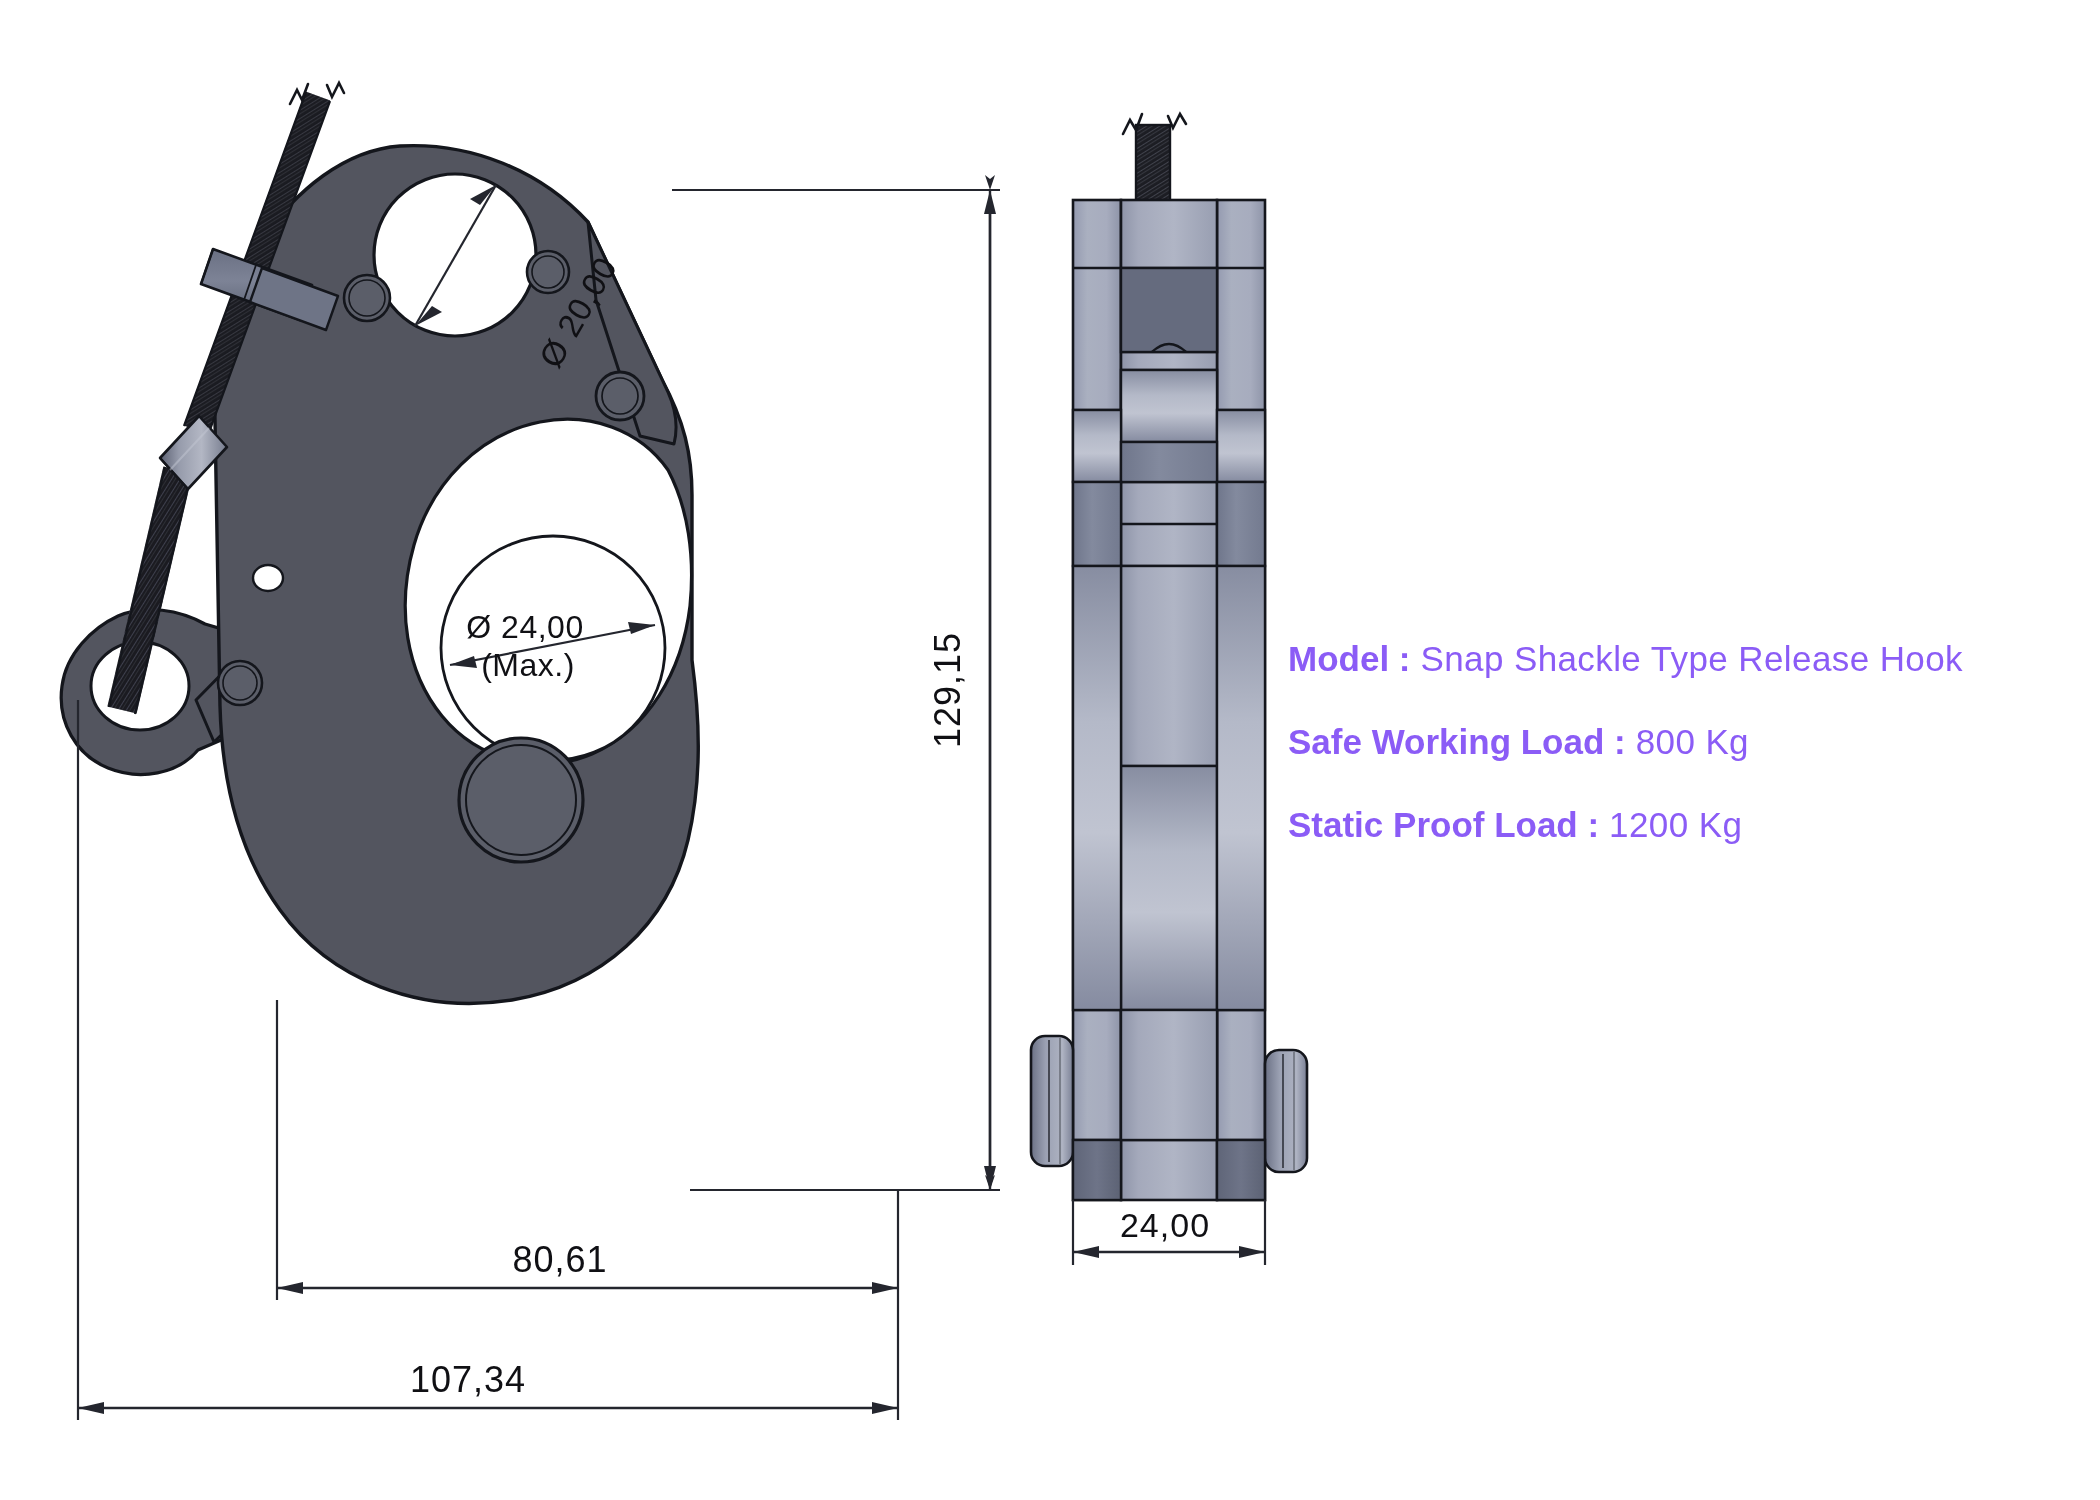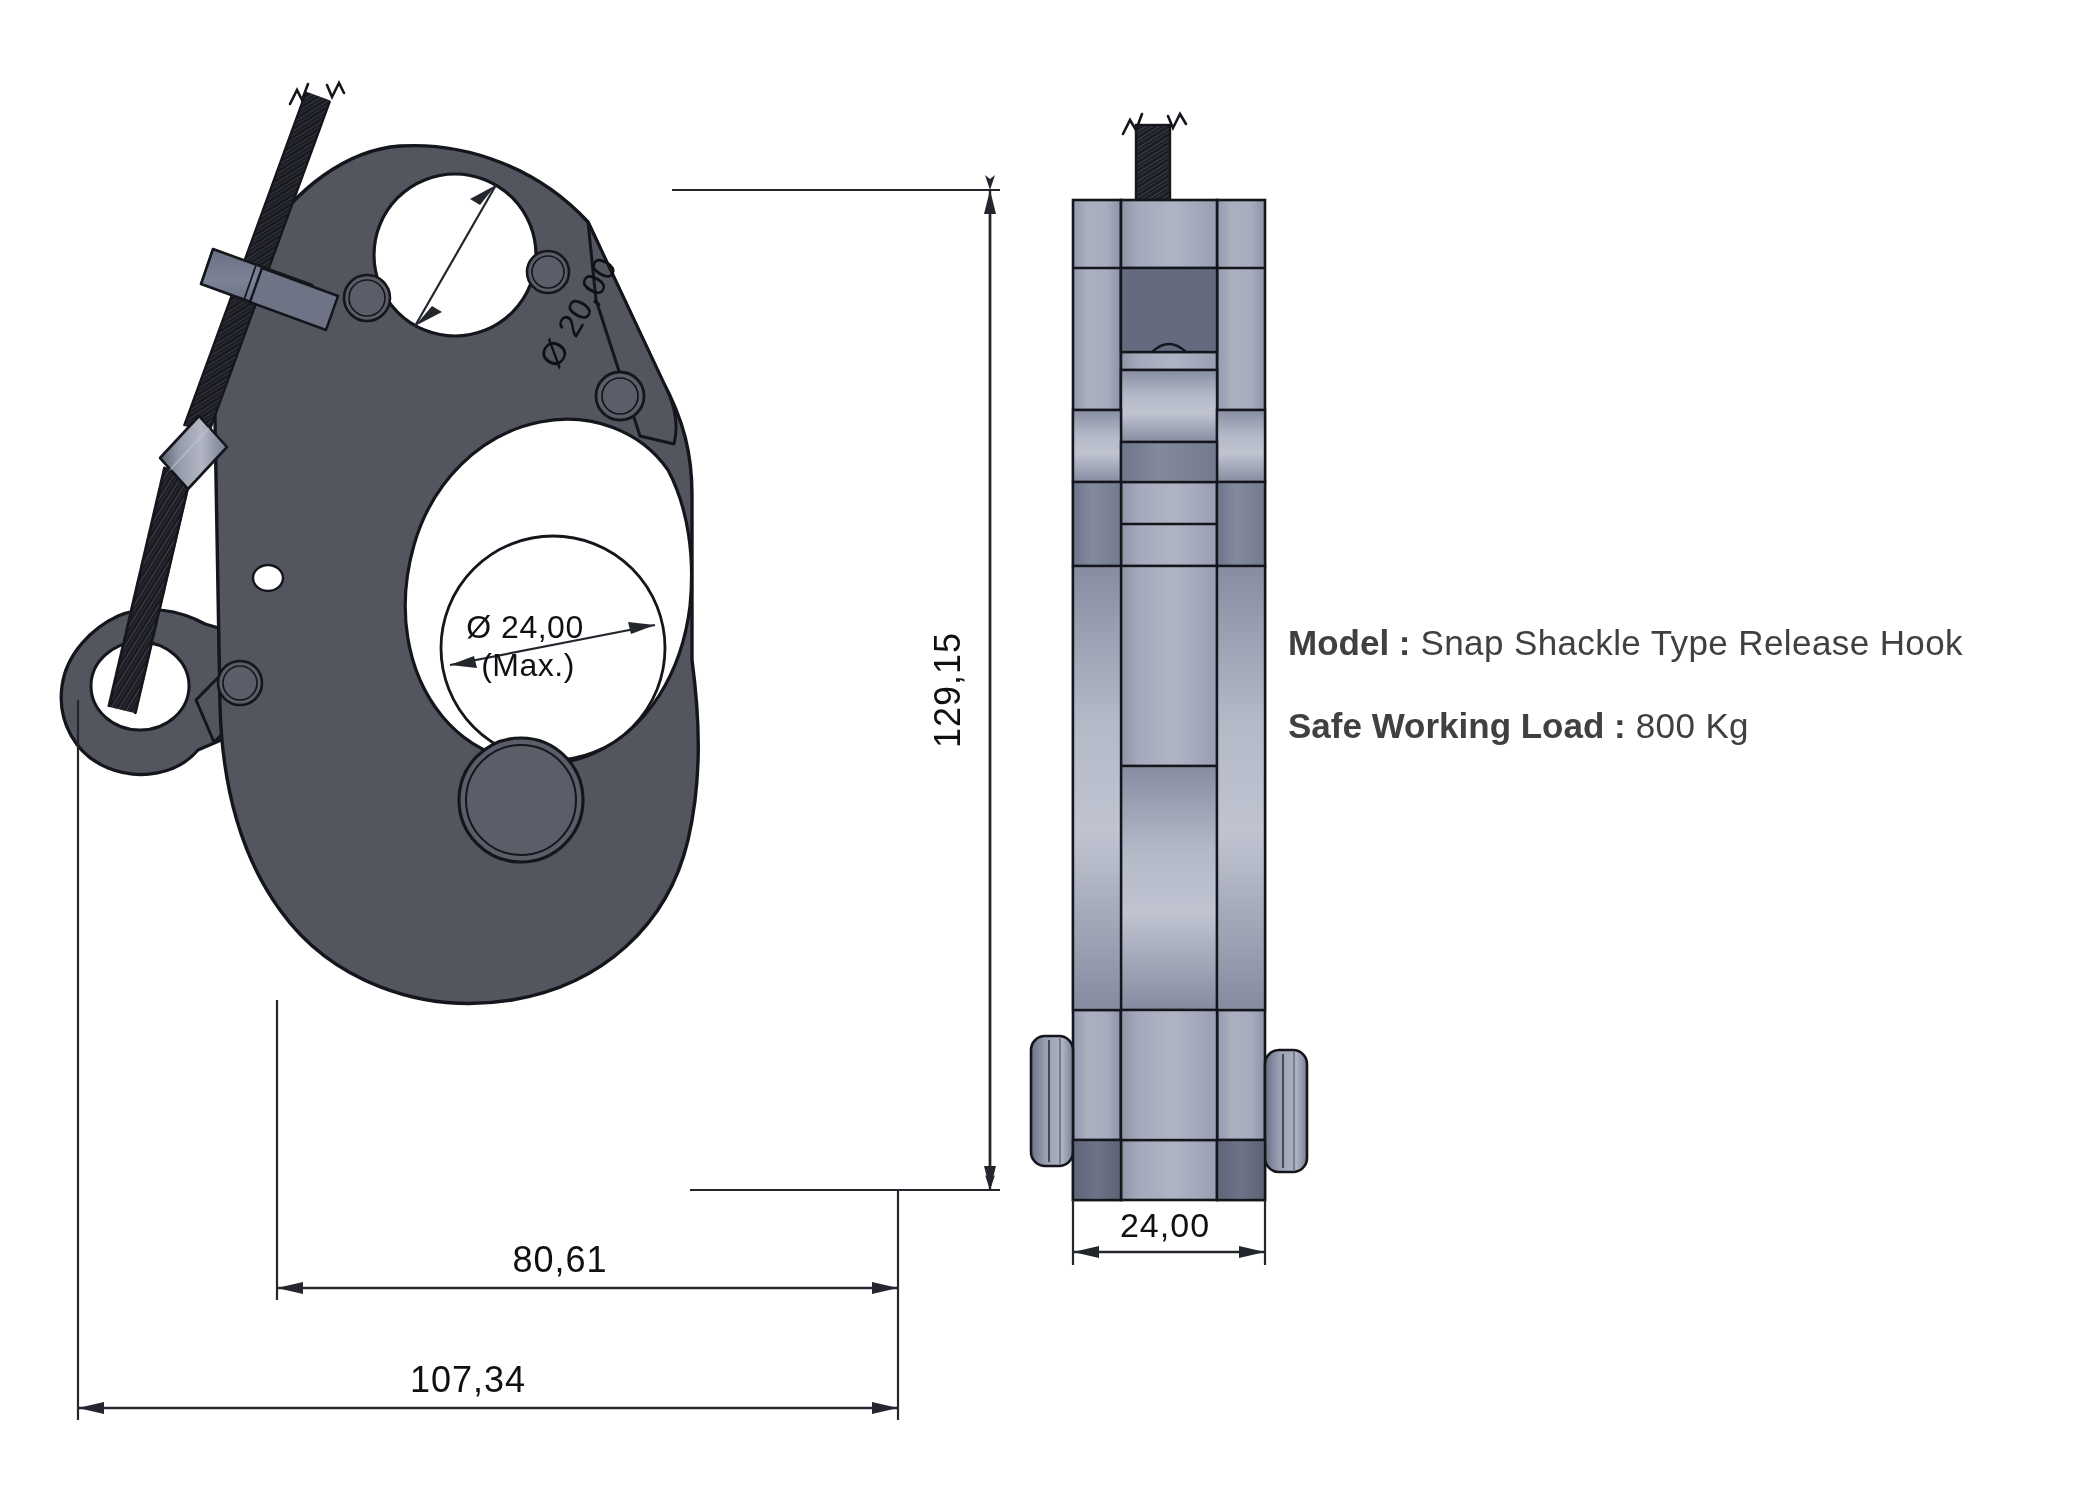--- a/index.html
+++ b/index.html
@@ -30,24 +30,25 @@
   }
   .spec-block {
     position: absolute;
     left: 1288px;
     top: 625px;
     width: 760px;
   }
   .spec-row {
     font-size: 35px;
     line-height: 1.0;
-    color: #404040;
+    color: #8b5cf6;
     margin-bottom: 48px;
     white-space: nowrap;
     letter-spacing: 0.2px;
+    margin-top: 16px;
   }
   .spec-label {
     font-weight: bold;
     letter-spacing: 0px;
   }
   .spec-value {
     font-weight: normal;
     letter-spacing: 0.4px;
   }
 </style>
@@ -348,15 +349,19 @@
 
   <div class="spec-block">
     <div class="spec-row">
       <span class="spec-label">Model :</span>
       <span class="spec-value">Snap Shackle Type Release Hook</span>
     </div>
     <div class="spec-row">
       <span class="spec-label">Safe Working Load  :</span>
       <span class="spec-value">800 Kg</span>
     </div>
+    <div class="spec-row">
+      <span class="spec-label">Static Proof Load :</span>
+      <span class="spec-value">1200 Kg</span>
+    </div>
   </div>
 
 </div>
 
 </body></html>

